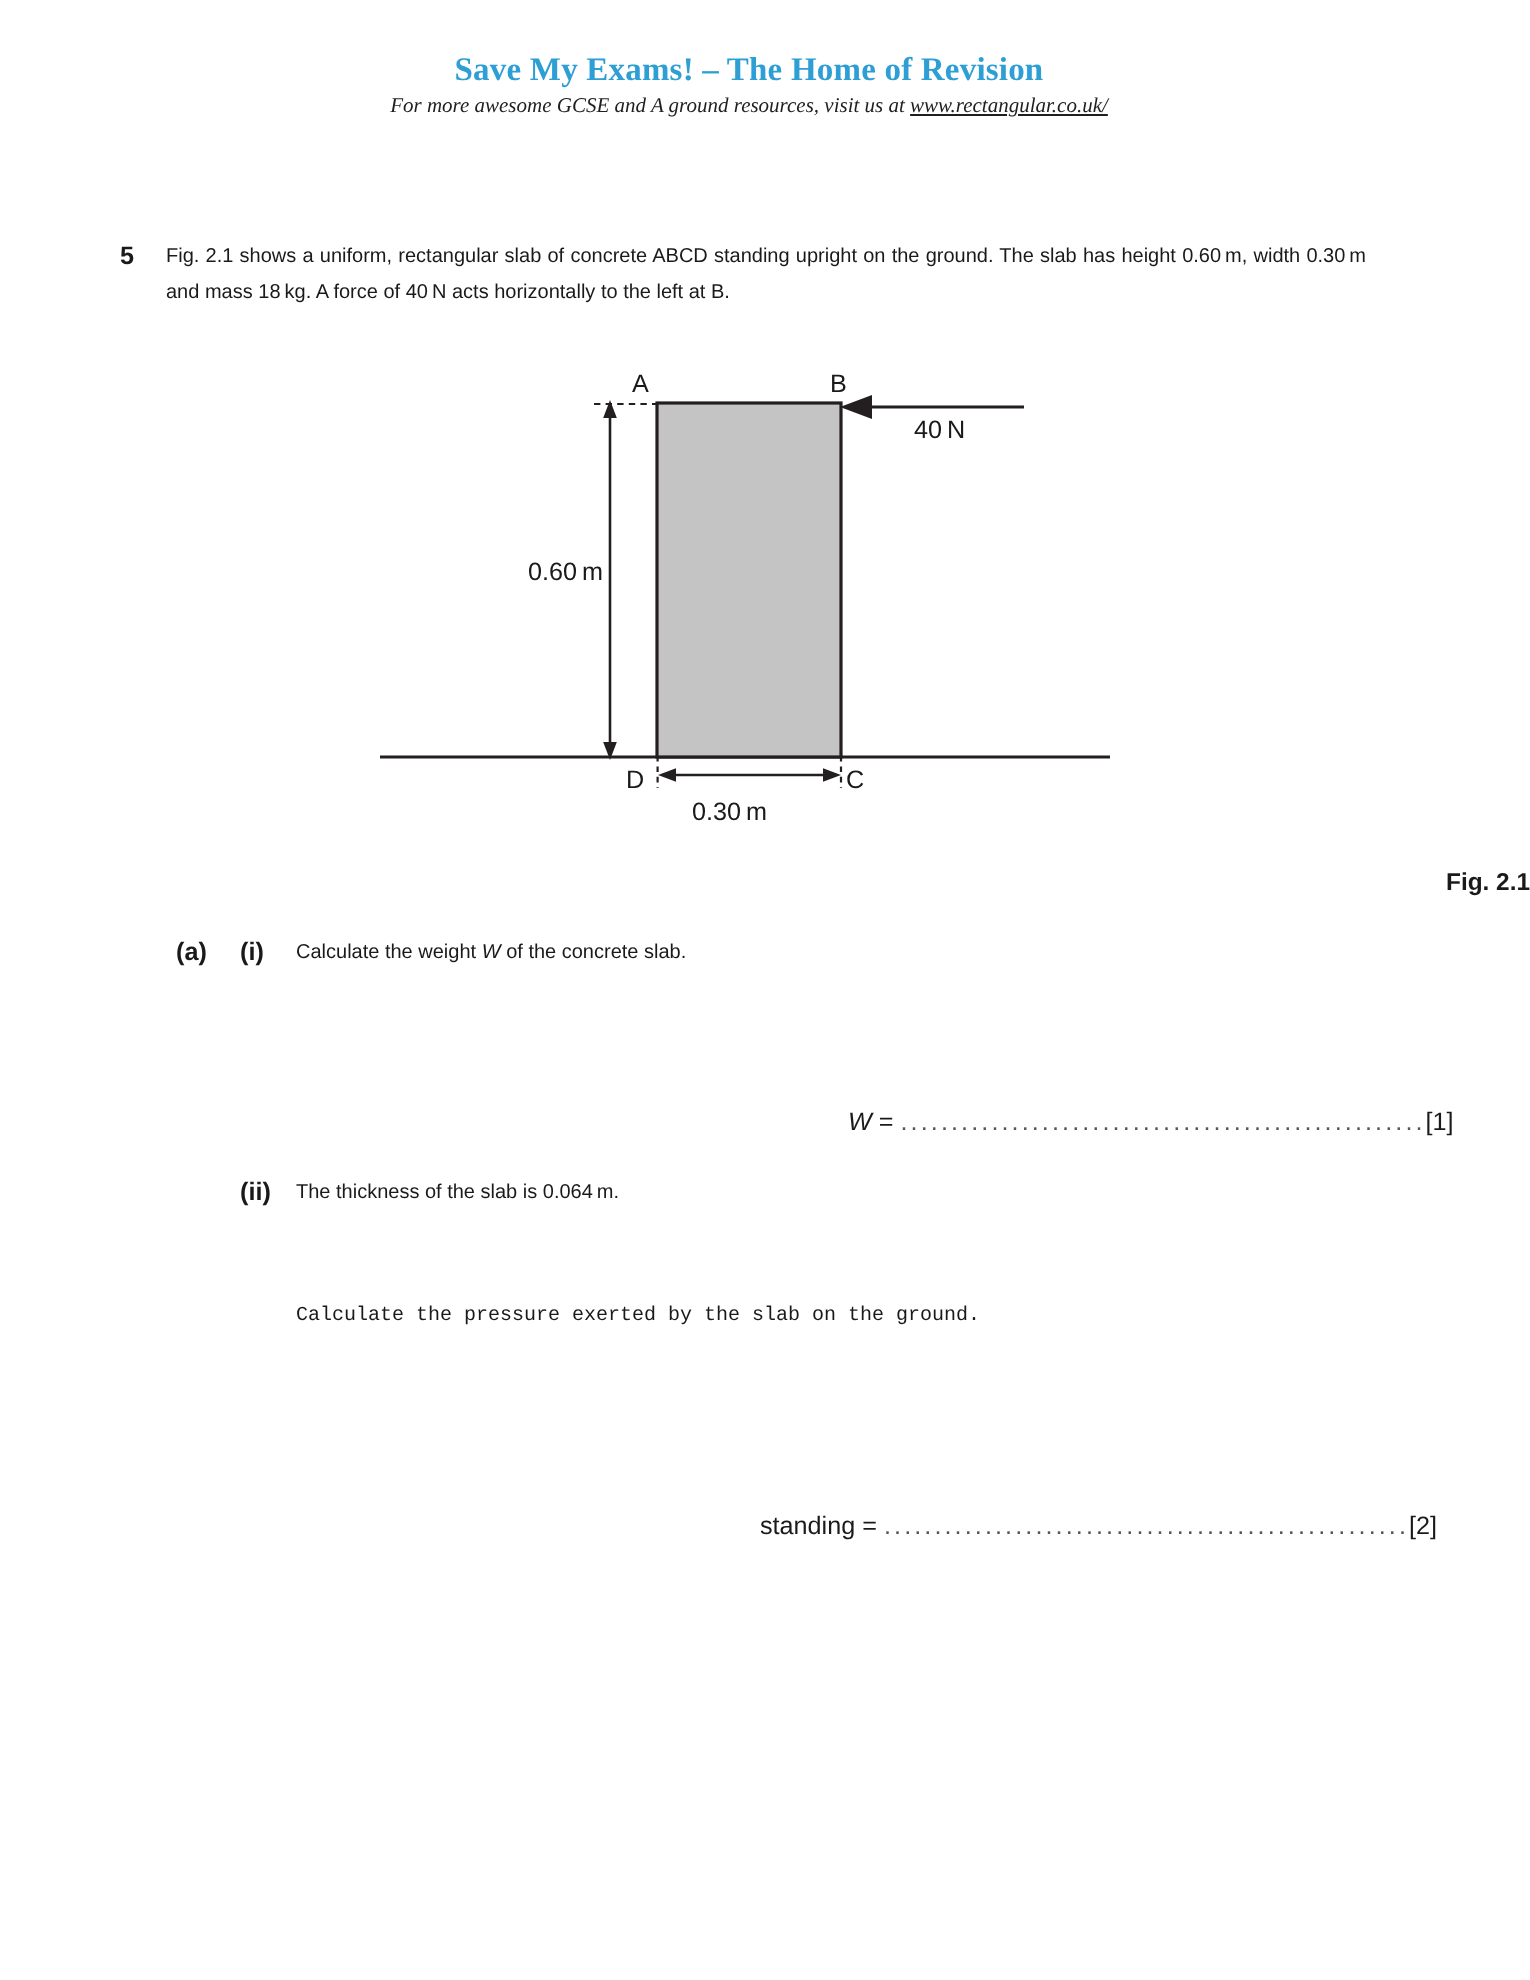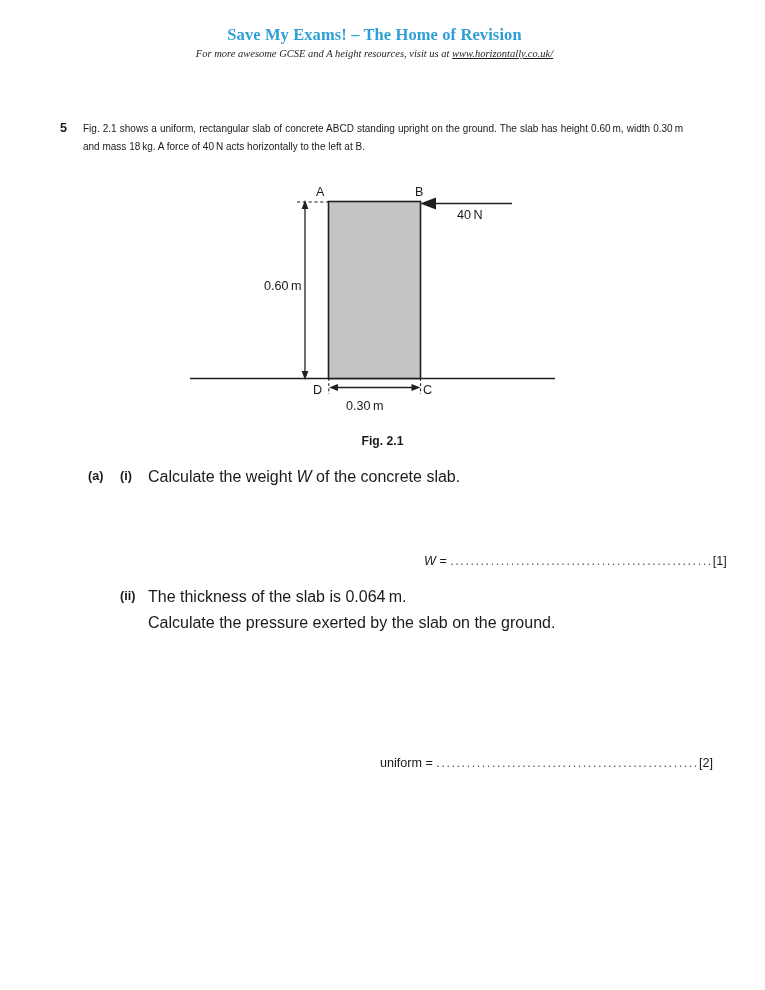--- a/index.html
+++ b/index.html
@@ -71,35 +71,35 @@
     width: 765px;
     height: 990px;
     pointer-events: none;
   }
 
   .fig-caption {
     position: absolute;
     left: 0;
     top: 434px;
     width: 765px;
-    text-align: center;
+    text-align: right;
     font-size: 12.2px;
     font-weight: bold;
   }
 
   
   .part-label {
     position: absolute;
     font-size: 12.6px;
     font-weight: bold;
     line-height: 17.5px;
   }
   .part-text {
     position: absolute;
-    font-size: 16px;
+    font-size: 10px;
     line-height: 17.5px;
   }
   .ital {
     font-style: italic;
   }
 
   .ans-line {
     position: absolute;
     font-size: 12.6px;
     line-height: 17.5px;
@@ -108,21 +108,21 @@
   .dots {
     letter-spacing: 1.55px;
     color: #555;
   }
 </style>
 </head>
 <body>
 
 <div class="header">
   <div class="header-title">Save My Exams! – The Home of Revision</div>
-  <div class="header-sub"><span>For more awesome GCSE and A height resources, visit us at </span><span class="url">www.horizontally.co.uk/</span></div>
+  <div class="header-sub"><span>For more awesome GCSE and A ground resources, visit us at </span><span class="url">www.rectangular.co.uk/</span></div>
 </div>
 
 <div class="q-number">5</div>
 <div class="q-text">Fig. 2.1 shows a uniform, rectangular slab of concrete ABCD standing upright on the ground. The slab has height 0.60 m, width 0.30 m and mass 18 kg. A force of 40 N acts horizontally to the left at B.</div>
 
 <svg class="diagram" width="765" height="990" viewBox="0 0 765 990" xmlns="http://www.w3.org/2000/svg">
 
   <line x1="190" y1="378.5" x2="555" y2="378.5" stroke="#231f20" stroke-width="1.4"></line>
 
   <rect x="328.5" y="201.5" width="92" height="177" fill="#c4c4c4" stroke="#231f20" stroke-width="1.6"></rect>
@@ -162,15 +162,15 @@
 <div class="fig-caption">Fig. 2.1</div>
 
 <div class="part-label" style="left:88px; top:468px;">(a)</div>
 <div class="part-label" style="left:120px; top:468px;">(i)</div>
 <div class="part-text" style="left:148px; top:468px; width:520px;"><span>Calculate the weight </span><span class="ital">W</span><span> of the concrete slab.</span></div>
 
 <div class="ans-line" style="left:424px; top:553px;"><span class="ital">W</span><span> = </span><span class="dots">....................................................</span><span>[1]</span></div>
 
 <div class="part-label" style="left:120px; top:588px;">(ii)</div>
 <div class="part-text" style="left:148px; top:588px; width:520px;">The thickness of the slab is 0.064 m.</div>
-<div class="part-text" style="left:148px; top:614px; width:520px;">Calculate the pressure exerted by the slab on the ground.</div>
+<div class="part-text" style="left:148px; top:650px; width:520px;font-family:Liberation Mono, monospace;">Calculate the pressure exerted by the slab on the ground.</div>
 
-<div class="ans-line" style="left:380px; top:755px;"><span>uniform = </span><span class="dots">....................................................</span><span>[2]</span></div>
+<div class="ans-line" style="left:380px; top:755px;"><span>standing = </span><span class="dots">....................................................</span><span>[2]</span></div>
 
 </body></html>

